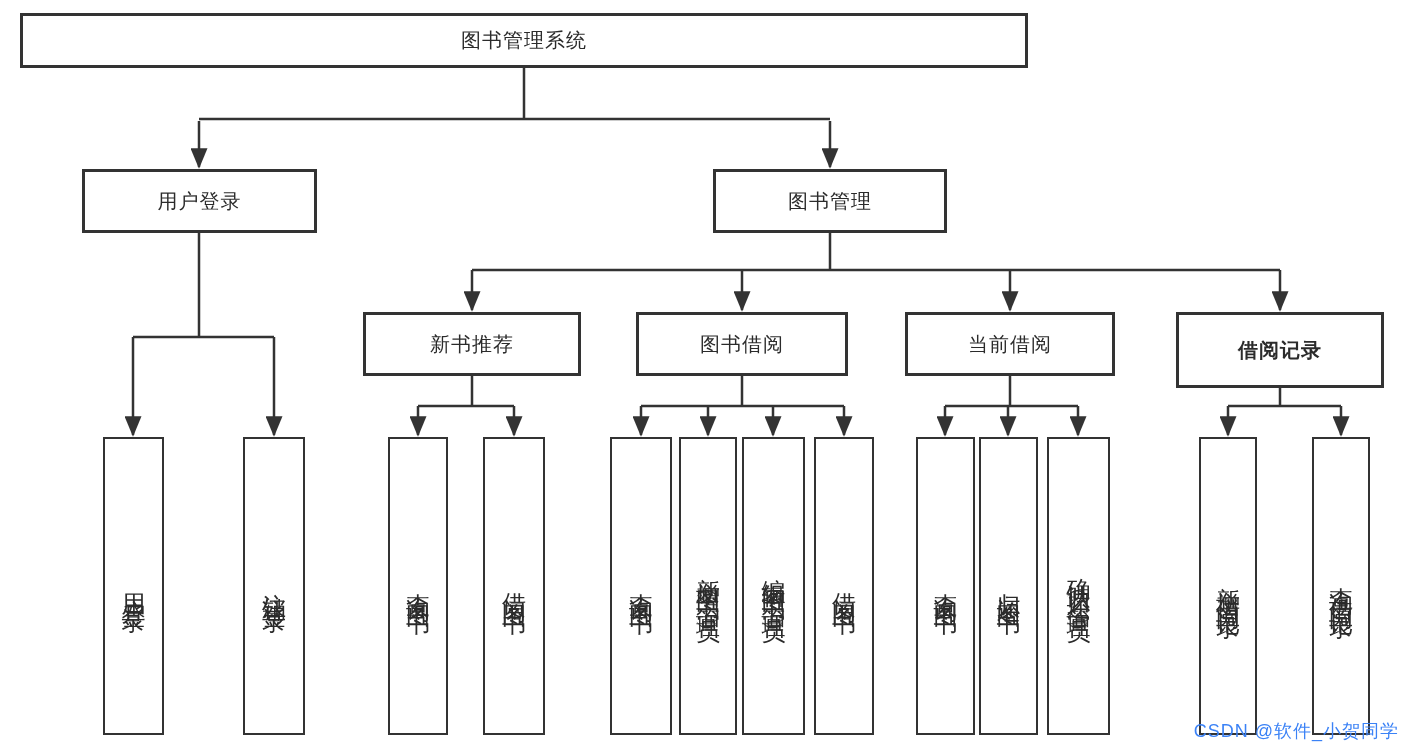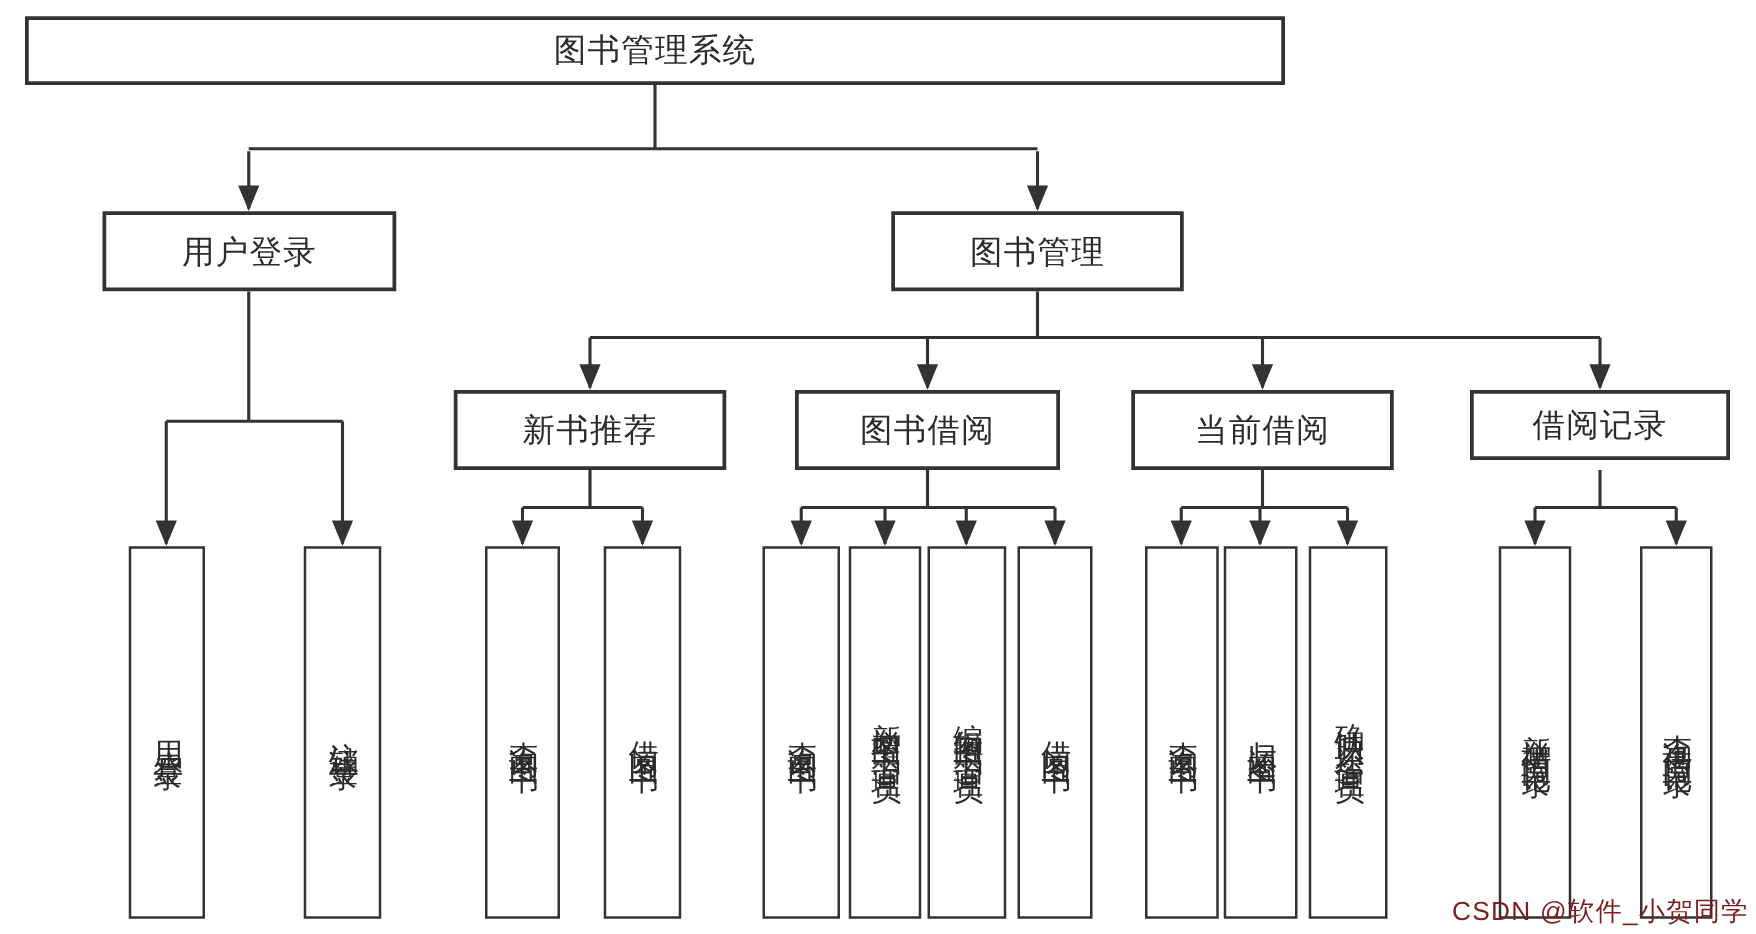--- a/index.html
+++ b/index.html
@@ -20,39 +20,39 @@
   .box {
     position: absolute;
     box-sizing: border-box;
     background: #ffffff;
     border: 3px solid #333333;
     color: #2b2b2b;
     display: flex;
     align-items: center;
     justify-content: center;
     z-index: 2;
-    font-size: 26px;
+    font-size: 20px;
     letter-spacing: 1px;
     white-space: nowrap;
   }
   .leaf {
     writing-mode: vertical-rl;
     text-orientation: mixed;
     font-size: 24px;
     letter-spacing: 6px;
     line-height: 1;
     border-width: 2.5px;
   }
   .watermark {
     position: absolute;
     right: 6px;
     bottom: 4px;
     z-index: 3;
-    font-size: 21px;
-    color: #7f1d1d;
+    font-size: 18px;
+    color: #3b82f6;
     letter-spacing: 1px;
     white-space: nowrap;
   }
 </style>
 </head>
 <body>
 
 <div class="stage">
 
   <svg class="wires" width="1405" height="747" viewBox="0 0 1405 747">
@@ -99,21 +99,21 @@
   </svg>
 
   <div class="box" style="left:20px; top:13px; width:1008px; height:55px;">图书管理系统</div>
 
   <div class="box" style="left:82px; top:169px; width:235px; height:64px;">用户登录</div>
   <div class="box" style="left:713px; top:169px; width:234px; height:64px;">图书管理</div>
 
   <div class="box" style="left:363px; top:312px; width:218px; height:64px;">新书推荐</div>
   <div class="box" style="left:905px; top:312px; width:210px; height:64px;">当前借阅</div>
   <div class="box" style="left:636px; top:312px; width:212px; height:64px;">图书借阅</div>
-  <div class="box" style="left:1176px; top:312px; width:208px; height:56px;">借阅记录</div>
+  <div class="box" style="left:1176px; top:312px; width:208px; height:76px;font-weight:bold;">借阅记录</div>
 
   <div class="box leaf" style="left:103px; top:437px; width:61px; height:298px;">用户登录</div>
   <div class="box leaf" style="left:243px; top:437px; width:62px; height:298px;">注销登录</div>
 
   <div class="box leaf" style="left:388px; top:437px; width:60px; height:298px;">查询图书</div>
   <div class="box leaf" style="left:483px; top:437px; width:62px; height:298px;">借阅图书</div>
 
   <div class="box leaf" style="left:610px; top:437px; width:62px; height:298px;">查询图书</div>
   <div class="box leaf" style="left:679px; top:437px; width:58px; height:298px;">新增图书（管理员）</div>
   <div class="box leaf" style="left:742px; top:437px; width:63px; height:298px;">编辑图书（管理员）</div>

